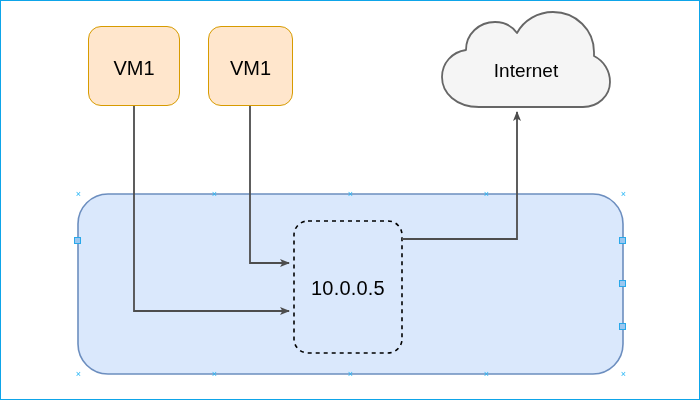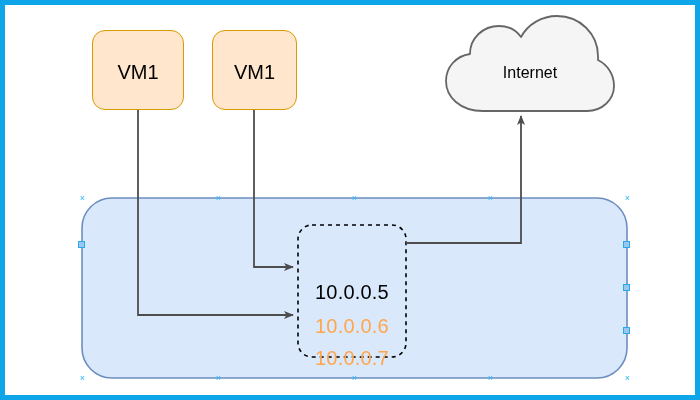--- a/index.html
+++ b/index.html
@@ -8,21 +8,21 @@
     background: #ffffff;
   }
   body {
     font-family: "Liberation Sans", sans-serif;
   }
   #canvas {
     position: relative;
     width: 700px;
     height: 400px;
     background: #ffffff;
-    border: 5px solid #0ea5e9;
+    border: 1px solid #0ea5e9;
     box-sizing: border-box;
     overflow: hidden;
   }
   #diagram-svg {
     position: absolute;
     left: 0;
     top: 0;
     width: 700px;
     height: 400px;
   }
@@ -54,21 +54,21 @@
   .ip-line {
     font-size: 20px;
     line-height: 1;
     letter-spacing: 0.2px;
     margin-top: 33px;
   }
   .ip-primary { color: #000000; }
   .ip-extra   { color: #ffa64d; }
   
   .cloud-label {
-    font-size: 16px;
+    font-size: 19px;
     line-height: 1;
   }
   
   .handle-sq {
     position: absolute;
     width: 7px;
     height: 7px;
     background: #9ac7f0;
     border: 1px solid #29a8ea;
     box-sizing: border-box;
@@ -124,22 +124,20 @@
   <div class="vm-box" style="left:87px; top:25px; width:92px; height:80px;"></div>
   <div class="node-label vm-label" style="left:87px; top:57px; width:92px;">VM1</div>
 
   <div class="vm-box" style="left:207px; top:25px; width:85px; height:80px;"></div>
   <div class="node-label vm-label" style="left:207px; top:57px; width:85px;">VM1</div>
 
   <div class="node-label cloud-label" style="left:440px; top:60px; width:170px;">Internet</div>
 
 
   <div class="node-label ip-line ip-primary" style="left:293px; top:244px; width:108px;">10.0.0.5</div>
-  <div class="node-label ip-line ip-extra" style="left:293px; top:278px; width:108px;">10.0.0.6</div>
-  <div class="node-label ip-line ip-extra" style="left:293px; top:310px; width:108px;">10.0.0.7</div>
 
   <div class="handle-x" style="left:73px; top:189px;"></div>
   <div class="handle-x" style="left:345px; top:189px;"></div>
   <div class="handle-x" style="left:618px; top:189px;"></div>
   <div class="handle-x" style="left:209px; top:189px;"></div>
   <div class="handle-x" style="left:481px; top:189px;"></div>
 
   <div class="handle-sq" style="left:618px; top:236px;"></div>
   <div class="handle-sq" style="left:618px; top:279px;"></div>
   <div class="handle-sq" style="left:618px; top:322px;"></div>

